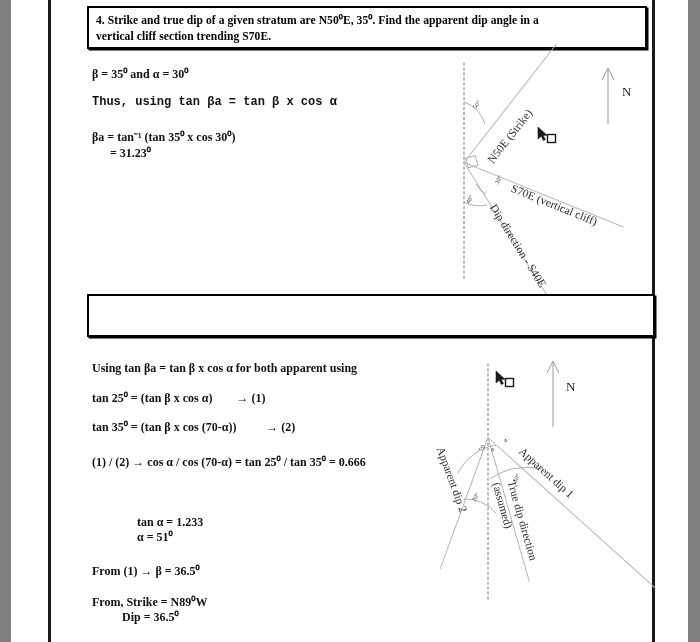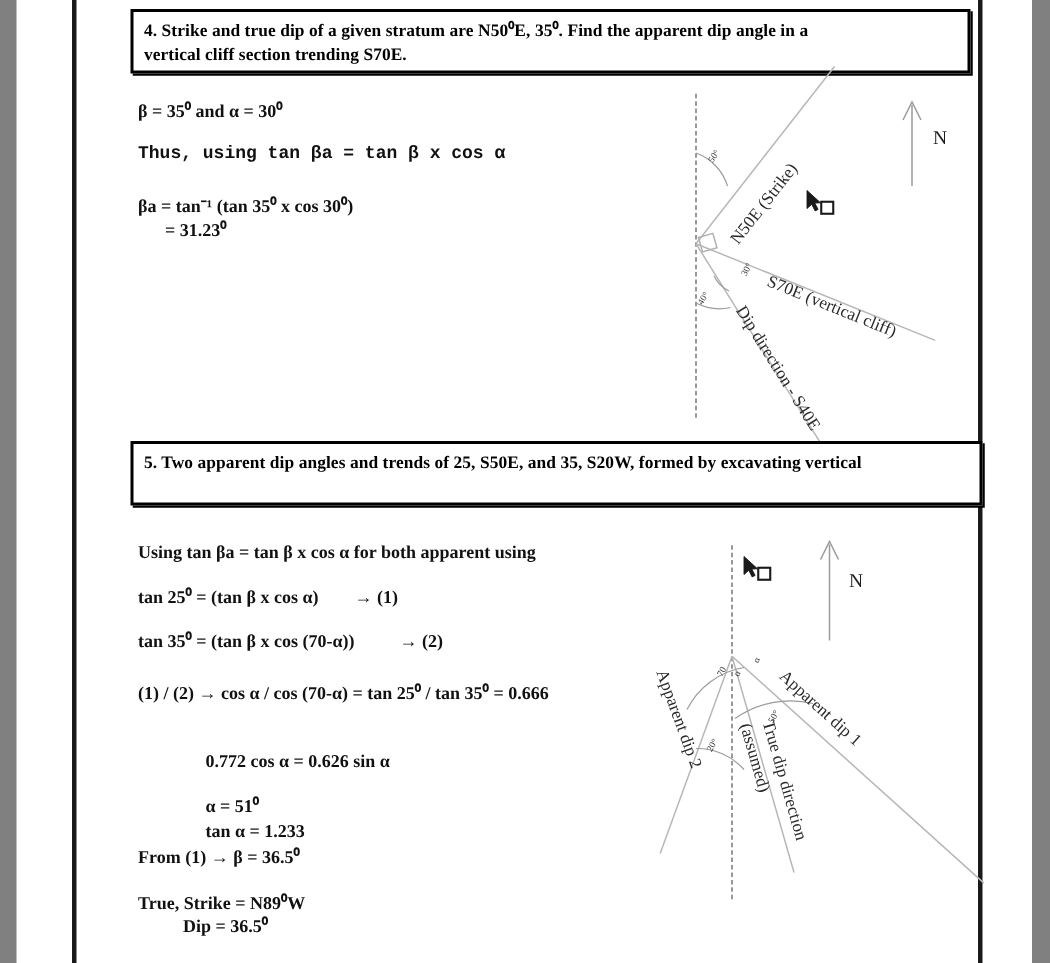--- a/index.html
+++ b/index.html
@@ -180,32 +180,30 @@
 
     <div class="cursor" style="left:98px; top:68px;">
       <svg width="26" height="20" viewBox="0 0 26 20">
         <polygon points="2,1 2,13 5.2,10.2 7.4,14.6 9.4,13.6 7.2,9.4 11,9.2" fill="#1a1a1a" stroke="#1a1a1a" stroke-width="0.6"></polygon>
         <rect x="11.5" y="8.5" width="8" height="8" fill="#ffffff" stroke="#1a1a1a" stroke-width="1.4"></rect>
       </svg>
     </div>
   </div>
 
   <div class="qbox" id="qbox-5">
-    <p>5. Two apparent dip angles and trends of 25, S50E, and 35, S20W, formed by excavating vertical</p>
   </div>
 
   <div class="soln" style="left:24px; top:360px;">Using tan βa = tan β x cos α for both apparent using</div>
   <div class="soln" style="left:24px; top:390px;">tan 25⁰ = (tan β x cos α)        → (1)</div>
   <div class="soln" style="left:24px; top:419px;">tan 35⁰ = (tan β x cos (70-α))          → (2)</div>
   <div class="soln" style="left:24px; top:454px;">(1) / (2) → cos α / cos (70-α) = tan 25⁰ / tan 35⁰ = 0.666</div>
-  <div class="soln" style="left:24px; top:499px;">               0.772 cos α = 0.626 sin α</div>
-  <div class="soln" style="left:24px; top:514px;margin-top:32px;">               tan α = 1.233</div>
+  <div class="soln" style="left:24px; top:514px;">               tan α = 1.233</div>
   <div class="soln" style="left:24px; top:529px;">               α = 51⁰</div>
   <div class="soln" style="left:24px; top:563px;">From (1) → β = 36.5⁰</div>
-  <div class="soln" style="left:24px; top:594px;">True, Strike = N89⁰W</div>
+  <div class="soln" style="left:24px; top:594px;">From, Strike = N89⁰W</div>
   <div class="soln" style="left:24px; top:609px;">          Dip = 36.5⁰</div>
 
   <div class="diagram" id="diagram-5" style="left:352px; top:357px; width:248px; height:250px;">
 
     <div class="dline dashed" style="left:68px; top:6px; width:236px; transform:rotate(90deg);"></div>
 
     <div class="dline" style="left:68px; top:80px; width:140px; transform:rotate(110deg);"></div>
 
     <div class="dline" style="left:68px; top:80px; width:150px; transform:rotate(74deg);"></div>
 

